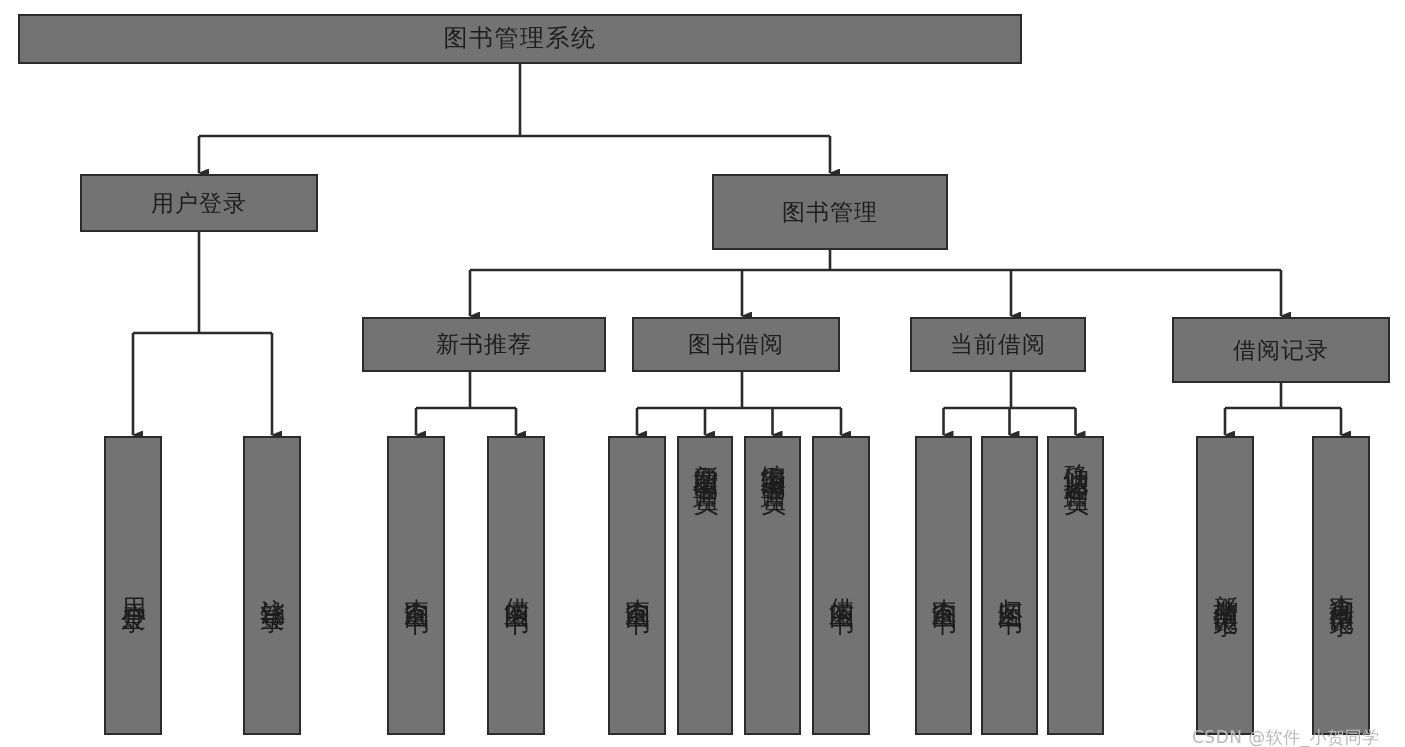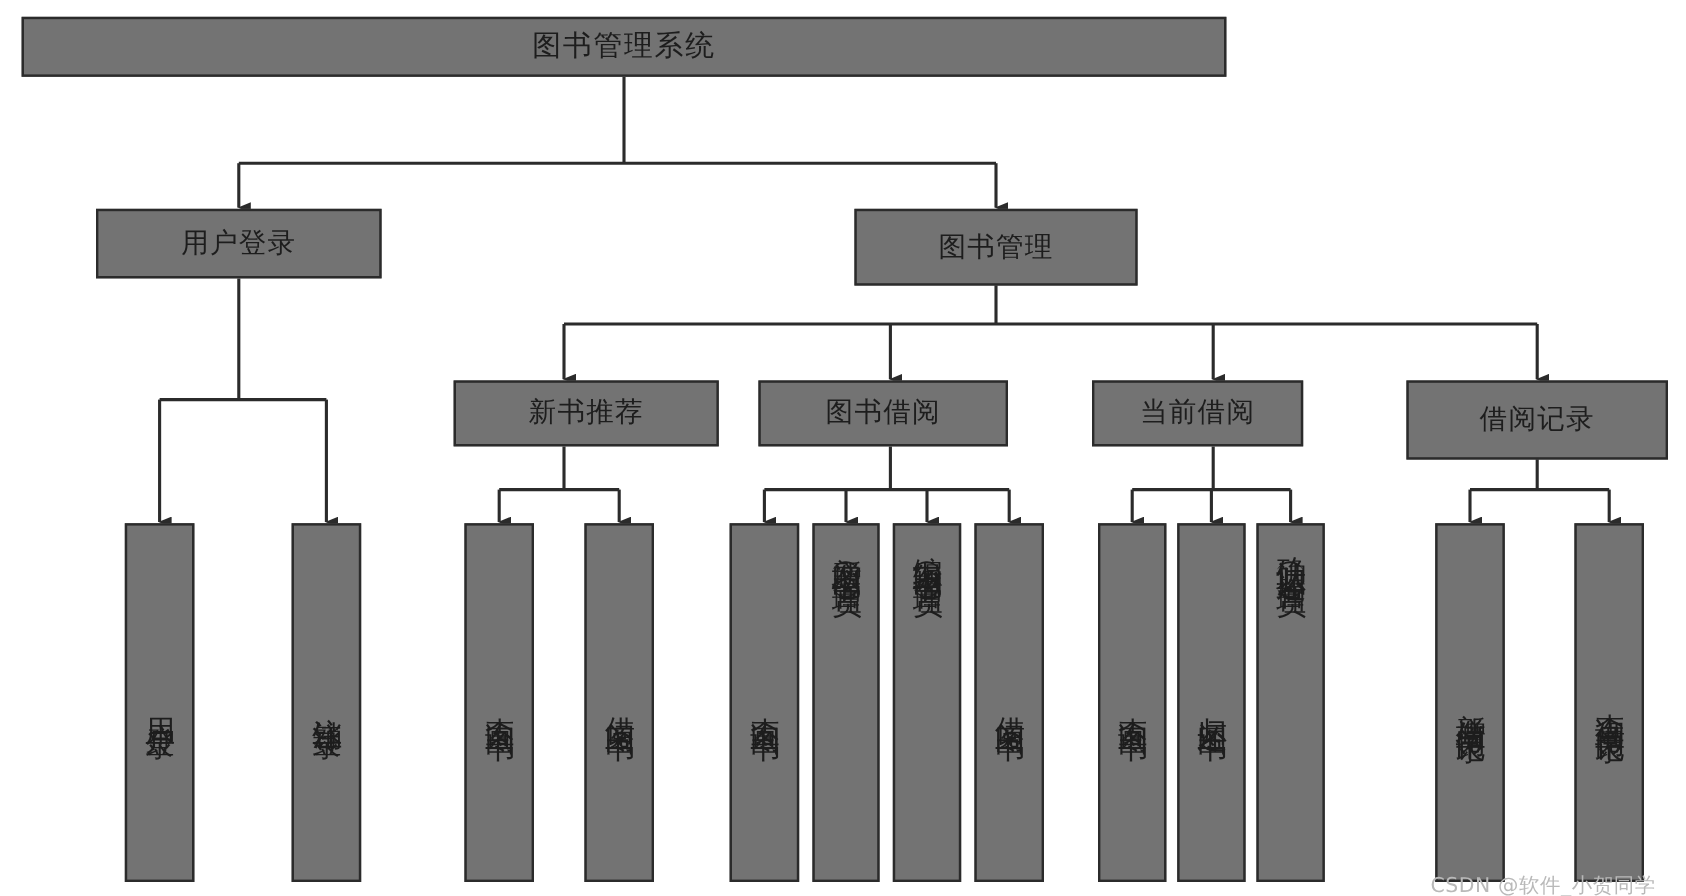--- a/index.html
+++ b/index.html
@@ -127,24 +127,24 @@
       </g>
   </svg>
 
   <div id="node-layer">
       <div class="node horiz root" style="left: 18px; top: 14px; width: 1004px; height: 50px;">
         <span class="label">图书管理系统</span>
       </div>
       <div class="node horiz" style="left: 80px; top: 174px; width: 238px; height: 58px;">
         <span class="label">用户登录</span>
       </div>
-      <div class="node horiz" style="left: 712px; top: 174px; width: 236px; height: 64px;">
+      <div class="node horiz" style="left: 712px; top: 174px; width: 236px; height: 76px;">
         <span class="label">图书管理</span>
       </div>
-      <div class="node horiz" style="left: 362px; top: 317px; width: 221px; height: 55px; margin-left: 16px;">
+      <div class="node horiz" style="left: 362px; top: 317px; width: 244px; height: 55px;">
         <span class="label">新书推荐</span>
       </div>
       <div class="node horiz" style="left: 632px; top: 317px; width: 208px; height: 55px;">
         <span class="label">图书借阅</span>
       </div>
       <div class="node horiz" style="left: 910px; top: 317px; width: 176px; height: 55px;">
         <span class="label">当前借阅</span>
       </div>
       <div class="node horiz" style="left: 1172px; top: 317px; width: 218px; height: 66px;">
         <span class="label">借阅记录</span>

